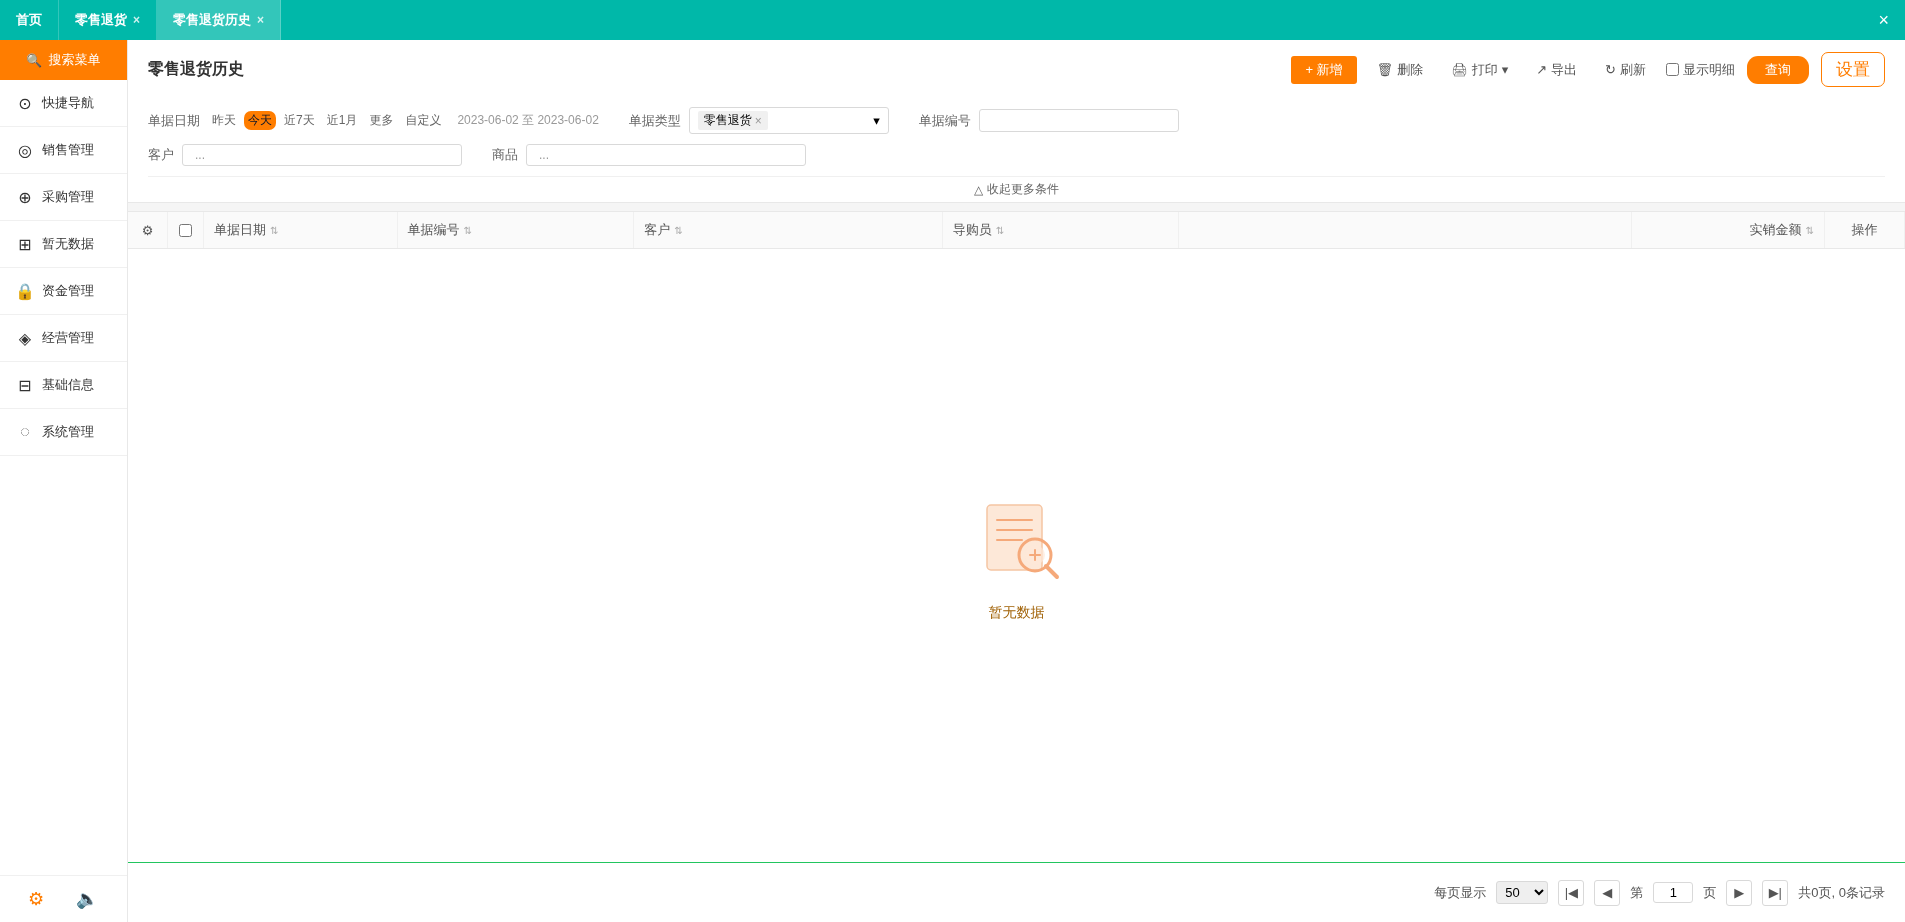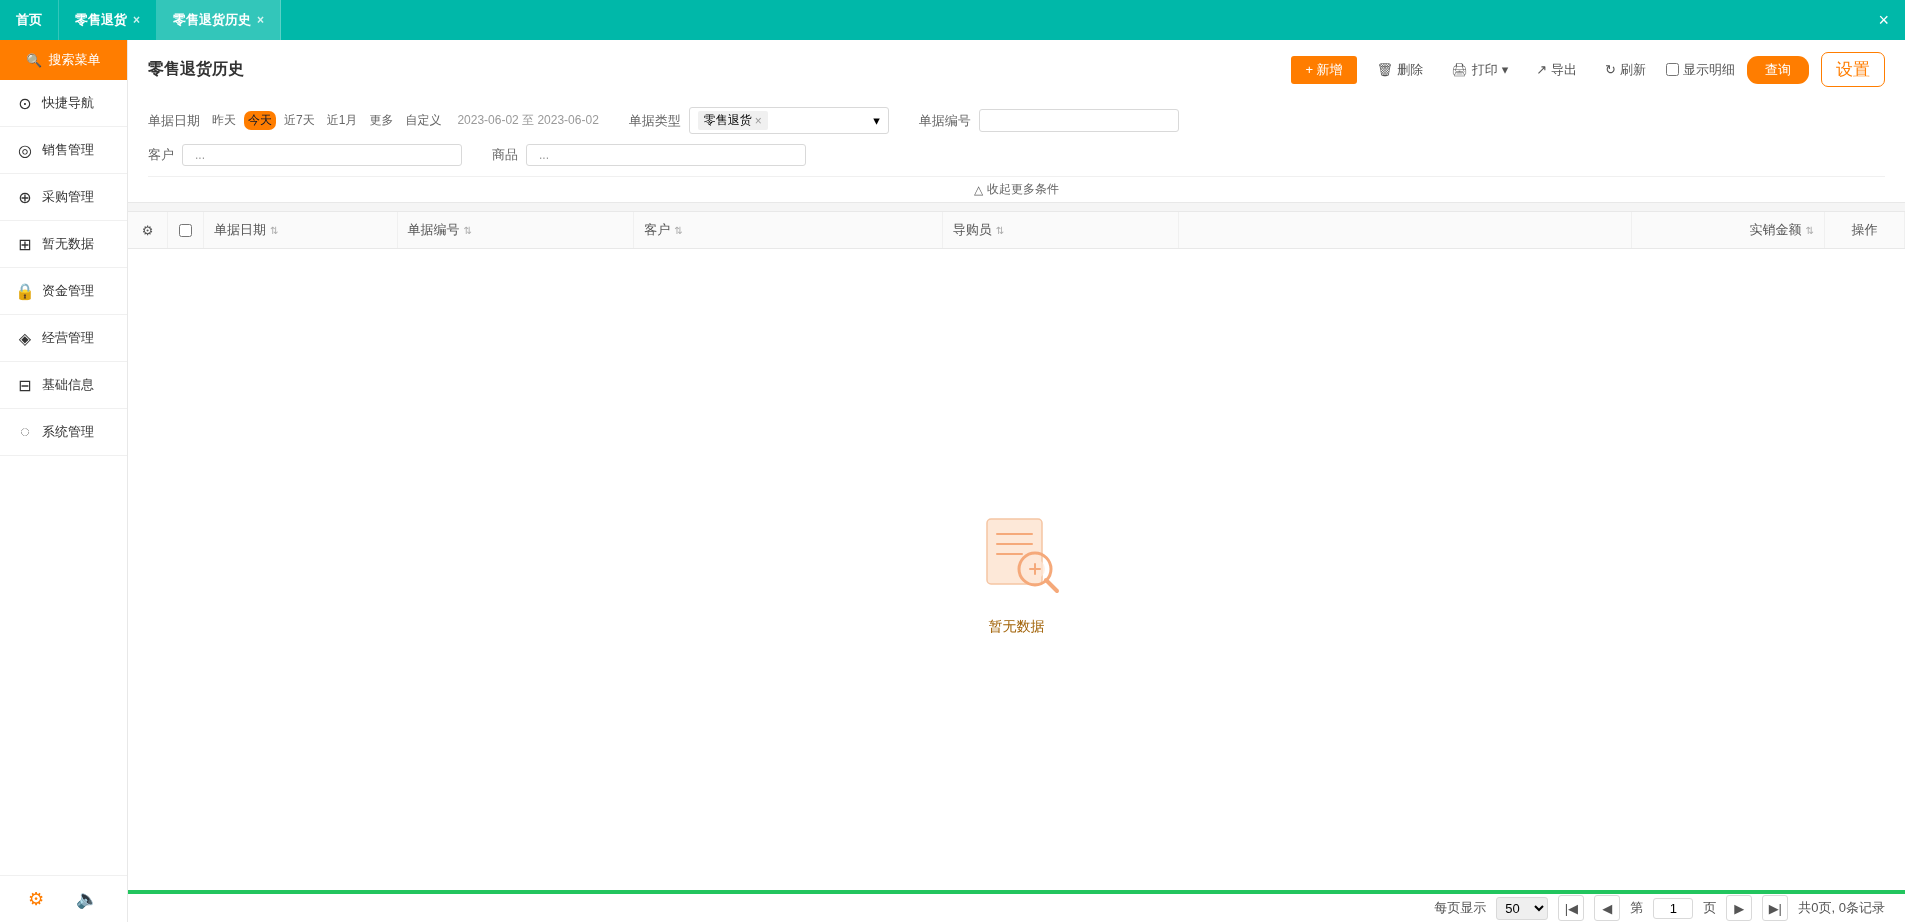--- a/index.html
+++ b/index.html
@@ -328,23 +328,23 @@
       width: 100px;
       height: 100px;
     }
     .empty-text {
       font-size: 14px;
       color: #a16207;
     }
 
     
     .pagination {
-      height: 32px;
-      background: #fff;
-      border-top: 4px solid #22c55e;
+      height: 60px;
+      background: #fff;
+      border-top: 1px solid #22c55e;
       display: flex;
       align-items: center;
       justify-content: flex-end;
       padding: 0 20px;
       gap: 10px;
       font-size: 13px;
       color: #555;
     }
     .pagination select {
       border: 1px solid #d9d9d9;

